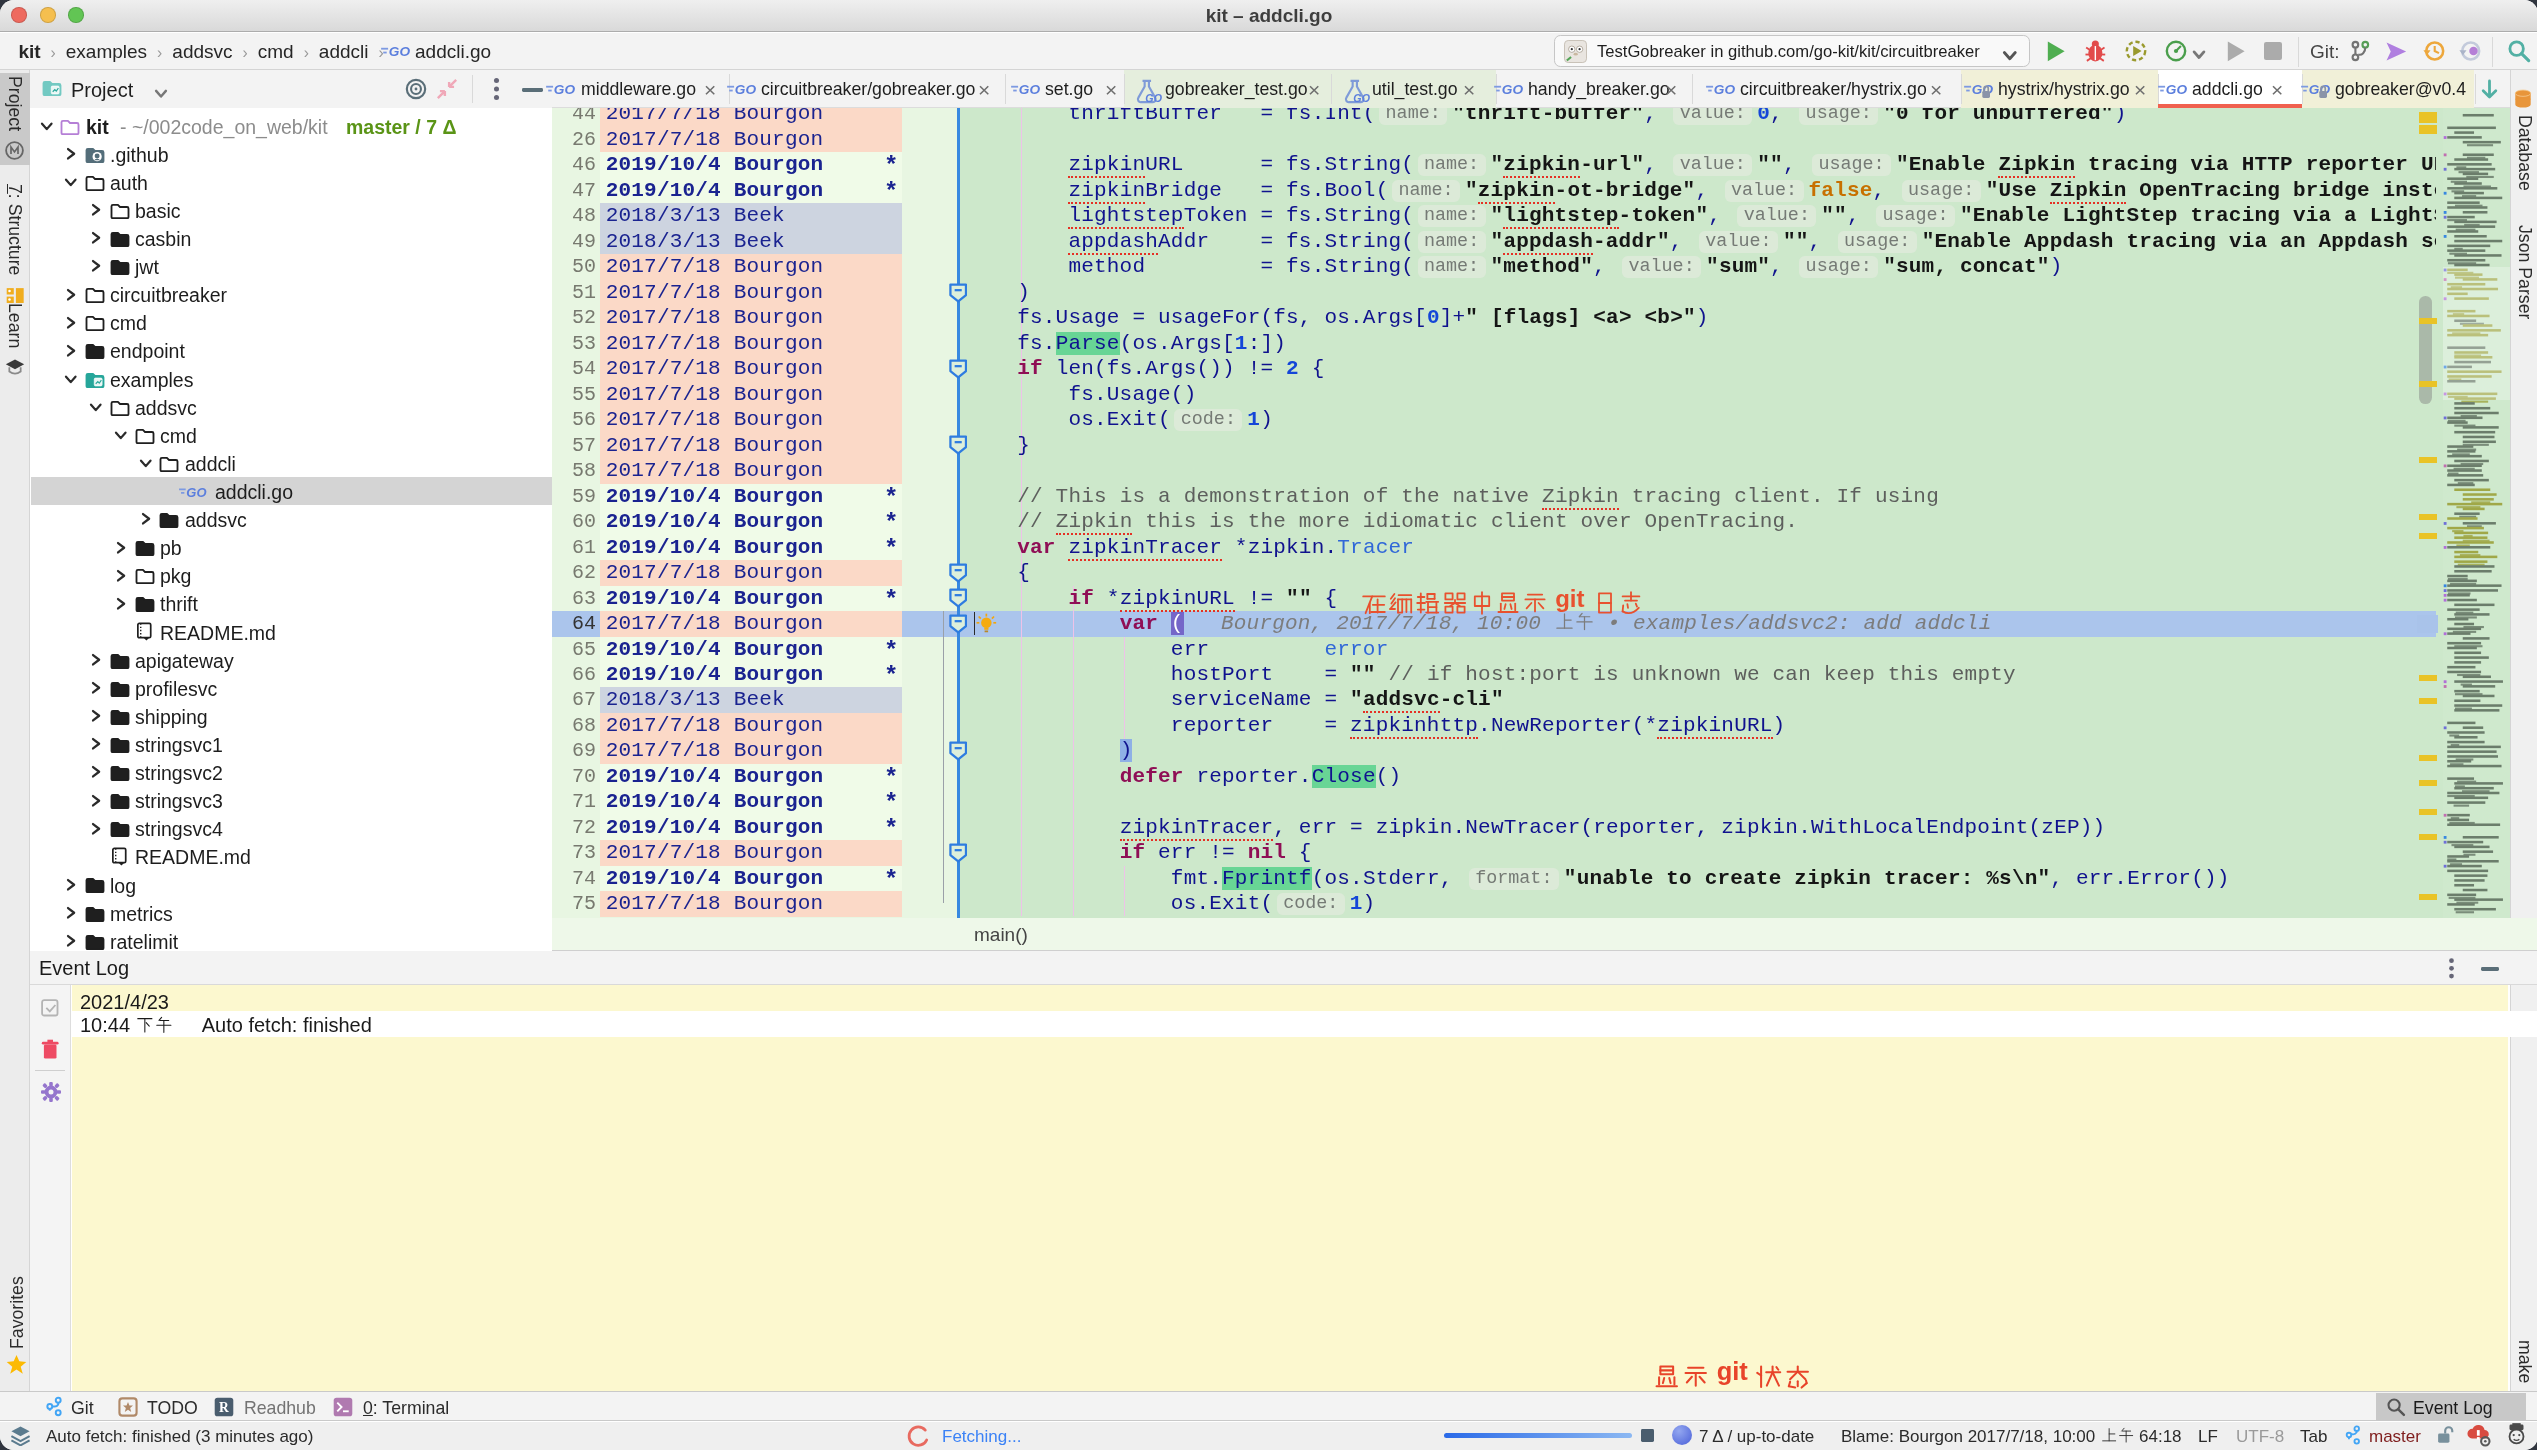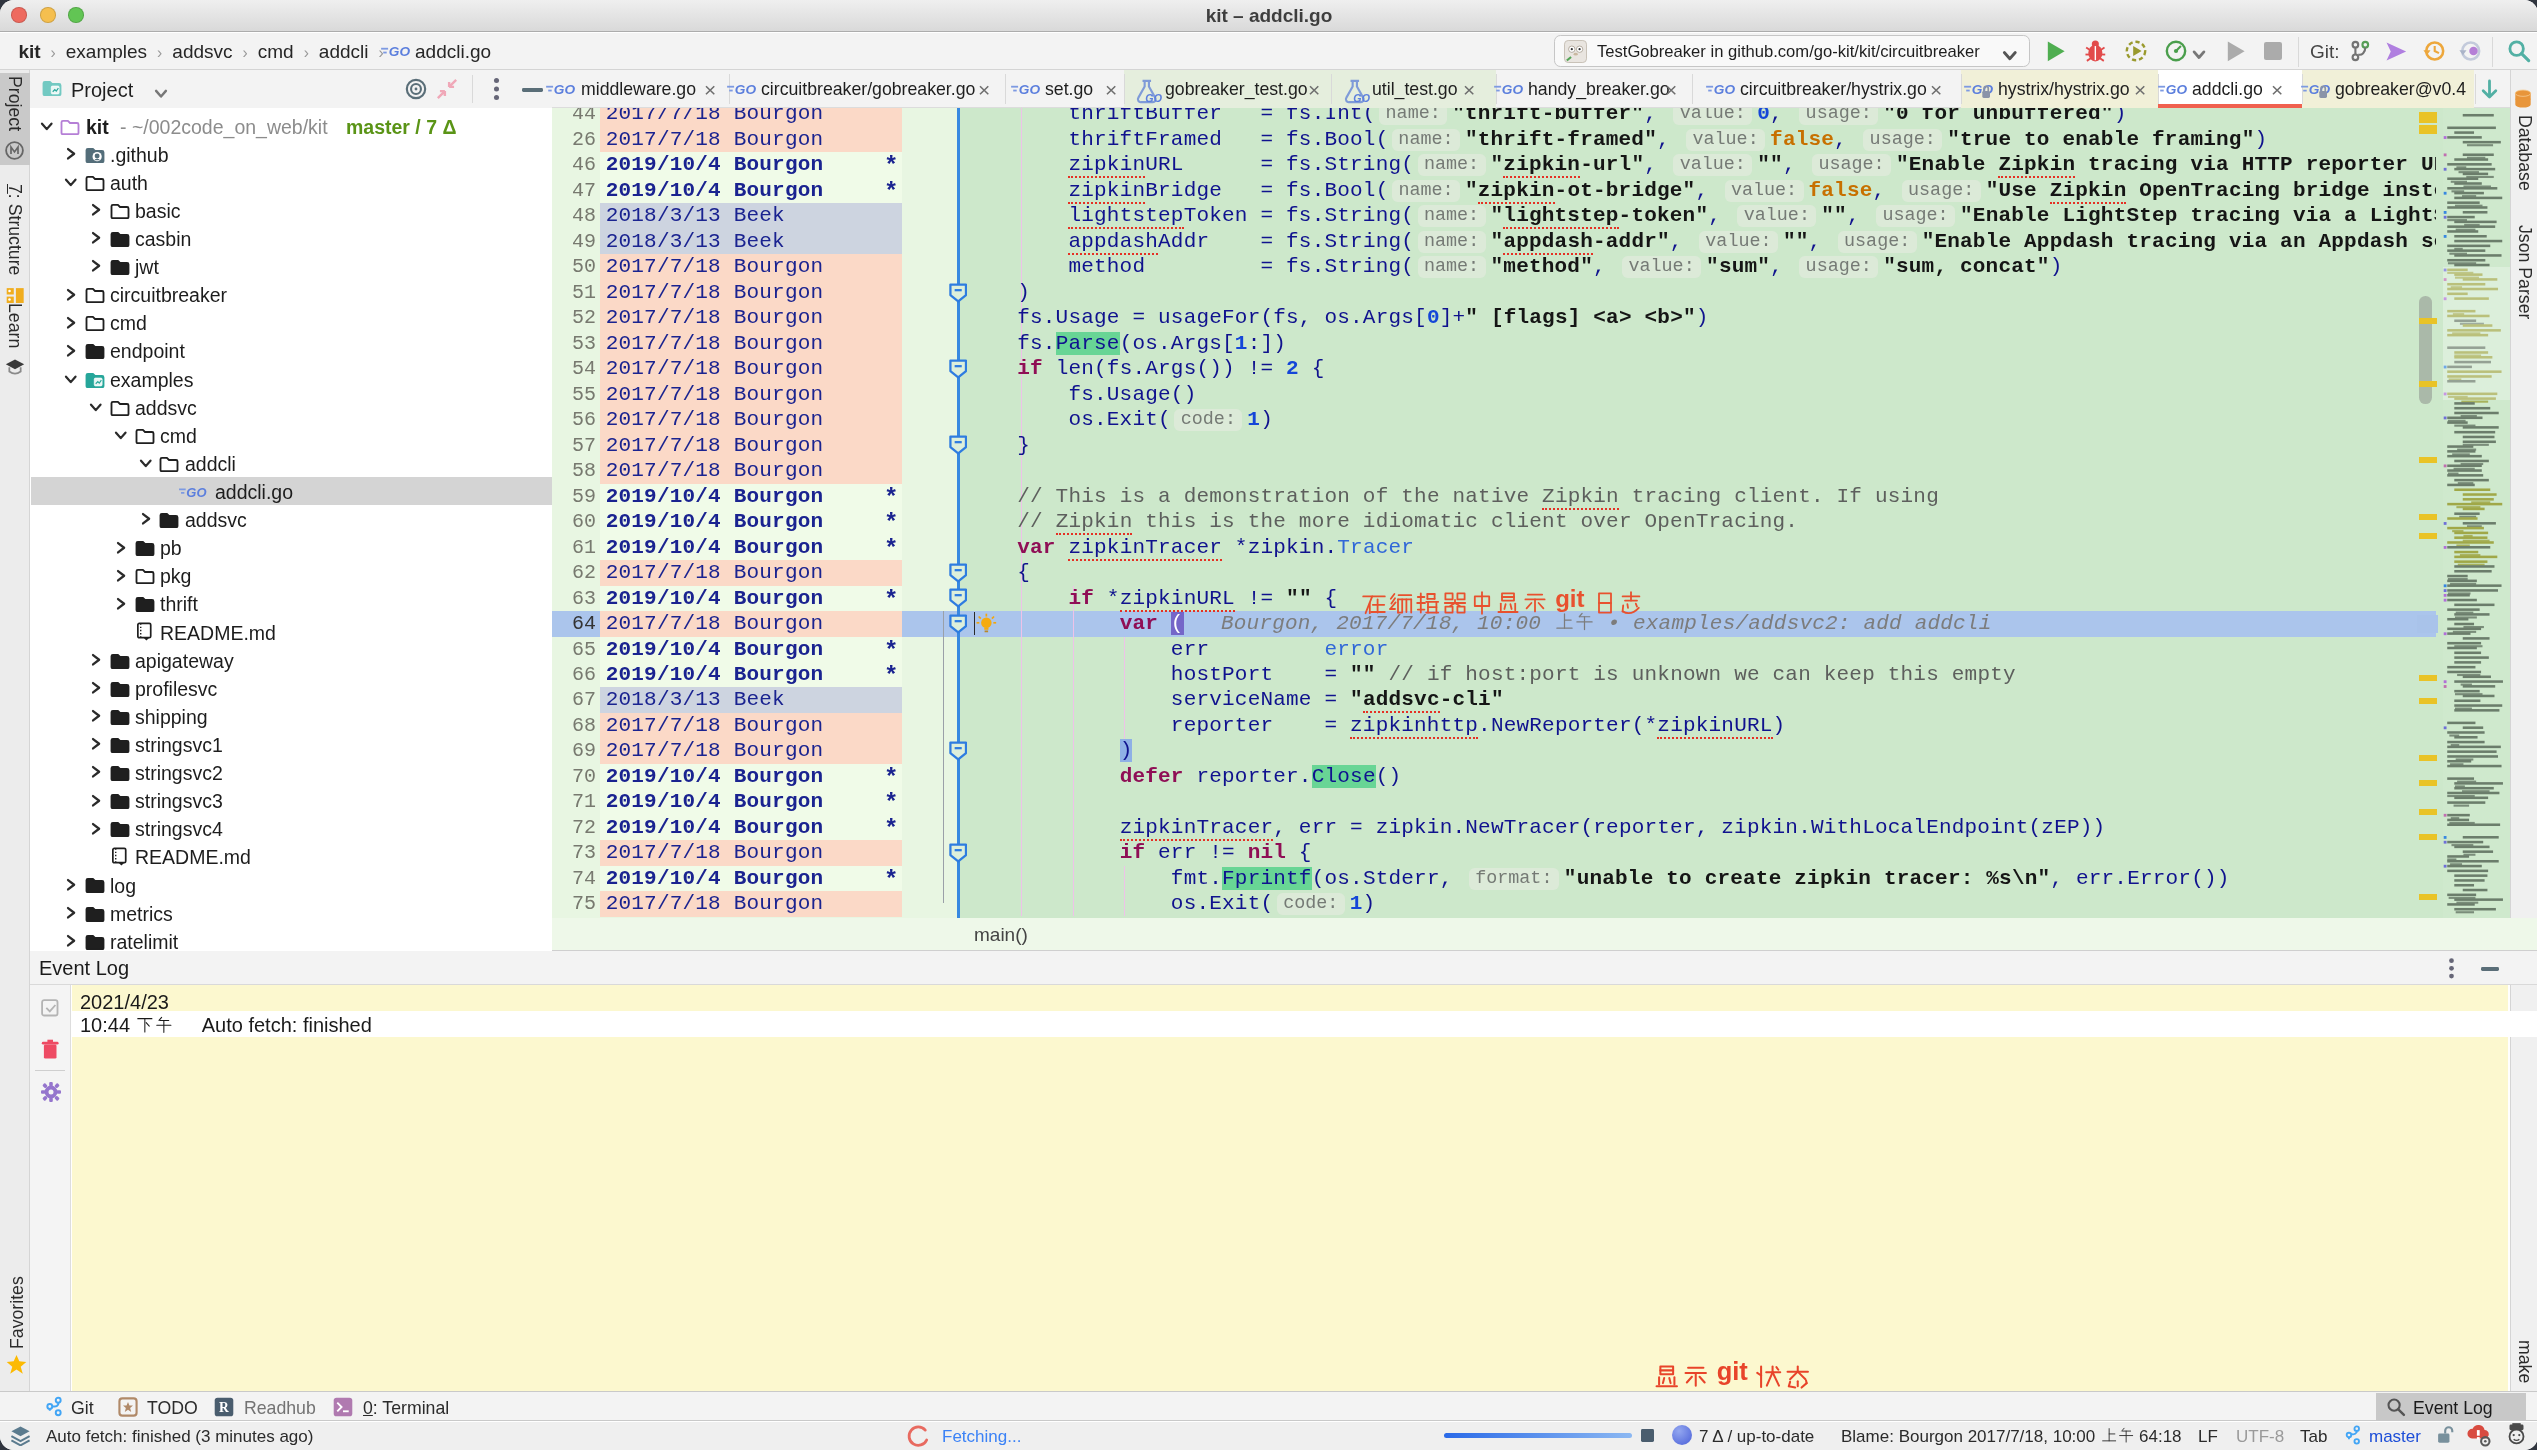--- a/index.html
+++ b/index.html
@@ -582,21 +582,20 @@
 <div class="anno a19" style="top:866px">2019/10/4 Bourgon</div>
 <div class="abs mono" style="left:884px;top:866px;width:21px;height:25.5px;line-height:30px;font-size:24px;font-weight:bold;color:#1a2390">*</div>
 <div class="lno" style="top:866px">74</div>
 <div class="anno a17" style="top:891px">2017/7/18 Bourgon</div>
 <div class="lno" style="top:891px">75</div>
 <div class="abs" style="left:552px;top:611px;width:48px;height:25.5px;background:#abc5ec"></div>
 <div class="abs" style="left:902px;top:611px;width:1534px;height:25.5px;background:#abc5ec"></div>
 <div class="lno" style="top:611px;color:#333">64</div>
 <div class="anno a17" style="top:611px">2017/7/18 Bourgon</div>
 <div class="ln" style="left:966px;top:101px;width:1470px;overflow:hidden">        thriftBuffer   = fs.Int(<span class="h">name:</span><span class="s">"thrift-buffer"</span>, <span class="h">value:</span><span class="n">0</span>, <span class="h">usage:</span><span class="s">"0 for unbuffered"</span>)</div>
-<div class="ln" style="left:966px;top:127px;width:1470px;overflow:hidden">        thriftFramed   = fs.Bool(<span class="h">name:</span><span class="s">"thrift-framed"</span>, <span class="h">value:</span><span class="fo">false</span>, <span class="h">usage:</span><span class="s">"true to enable framing"</span>)</div>
 <div class="ln" style="left:966px;top:152px;width:1470px;overflow:hidden">        <span class="u">zipkin</span>URL      = fs.String(<span class="h">name:</span><span class="s">"<span class="u">zipkin</span>-url"</span>, <span class="h">value:</span><span class="s">""</span>, <span class="h">usage:</span><span class="s">"Enable <span class="u">Zipkin</span> tracing via HTTP reporter URL e.g. localhost:9411/api/v2/spans"</span></div>
 <div class="ln" style="left:966px;top:178px;width:1470px;overflow:hidden">        <span class="u">zipkin</span>Bridge   = fs.Bool(<span class="h">name:</span><span class="s">"<span class="u">zipkin</span>-ot-bridge"</span>, <span class="h">value:</span><span class="fo">false</span>, <span class="h">usage:</span><span class="s">"Use <span class="u">Zipkin</span> OpenTracing bridge instead of native implementation"</span></div>
 <div class="ln" style="left:966px;top:203px;width:1470px;overflow:hidden">        <span class="u">lightstep</span>Token = fs.String(<span class="h">name:</span><span class="s">"<span class="u">lightstep</span>-token"</span>, <span class="h">value:</span><span class="s">""</span>, <span class="h">usage:</span><span class="s">"Enable LightStep tracing via a LightStep access token"</span></div>
 <div class="ln" style="left:966px;top:229px;width:1470px;overflow:hidden">        <span class="u">appdash</span>Addr    = fs.String(<span class="h">name:</span><span class="s">"<span class="u">appdash</span>-addr"</span>, <span class="h">value:</span><span class="s">""</span>, <span class="h">usage:</span><span class="s">"Enable Appdash tracing via an Appdash server host:port"</span></div>
 <div class="ln" style="left:966px;top:254px;width:1470px;overflow:hidden">        method         = fs.String(<span class="h">name:</span><span class="s">"method"</span>, <span class="h">value:</span><span class="s">"sum"</span>, <span class="h">usage:</span><span class="s">"sum, concat"</span>)</div>
 <div class="ln" style="left:966px;top:280px;width:1470px;overflow:hidden">    )</div>
 <div class="ln" style="left:966px;top:305px;width:1470px;overflow:hidden">    fs.Usage = usageFor(fs, os.Args[<span class="n">0</span>]+<span class="s">" [flags] &lt;a&gt; &lt;b&gt;"</span>)</div>
 <div class="ln" style="left:966px;top:331px;width:1470px;overflow:hidden">    fs.<span class="g">Parse</span>(os.Args[<span class="n">1</span>:])</div>
 <div class="ln" style="left:966px;top:356px;width:1470px;overflow:hidden">    <span class="k">if</span> len(fs.Args()) != <span class="n">2</span> {</div>
 <div class="ln" style="left:966px;top:382px;width:1470px;overflow:hidden">        fs.Usage()</div>
@@ -1170,21 +1169,21 @@
 <div class="abs" style="left:2139px;top:1427px;font-size:17px;color:#2b2b2b">64:18</div>
 <div class="abs" style="left:2198px;top:1427px;font-size:17px;color:#2b2b2b">LF</div>
 <div class="abs" style="left:2236px;top:1427px;font-size:17px;color:#9a9a9a">UTF-8</div>
 <div class="abs" style="left:2300px;top:1427px;font-size:17px;color:#2b2b2b">Tab</div>
 <svg style="position:absolute;left:2344px;top:1425px" width="18.4" height="20" viewBox="0 0 26 28">
       <circle cx="18" cy="5" r="3.2" fill="none" stroke="#42a5f5" stroke-width="2.6"></circle>
       <circle cx="7" cy="14" r="3.2" fill="none" stroke="#42a5f5" stroke-width="2.6"></circle>
       <circle cx="18" cy="23" r="3.2" fill="none" stroke="#42a5f5" stroke-width="2.6"></circle>
       <path d="M18 8 v2 a6 6 0 0 1 -6 3 h-2 M7 17 v3" fill="none" stroke="#42a5f5" stroke-width="2.6"></path>
     </svg>
-<div class="abs" style="left:2369px;top:1427px;font-size:17px;color:#1d4ed8">master</div>
+<div class="abs" style="left:2369px;top:1427px;font-size:17px;color:#7f1d1d">master</div>
 <svg style="position:absolute;left:2436px;top:1425px" width="18.4" height="20" viewBox="0 0 26 28">
       <rect x="3" y="12" width="16" height="13" rx="2" fill="#78909c"></rect>
       <path d="M13 12 v-4 a5 5 0 0 1 10 0 v2" fill="none" stroke="#78909c" stroke-width="3"></path>
     </svg>
 <svg style="position:absolute;left:2465px;top:1423px" width="28" height="24" viewBox="0 0 40 34">
       <path d="M10 22 a7 7 0 0 1 1 -14 a9 9 0 0 1 17 2 a6 6 0 0 1 0 12 Z" fill="#d84b40"></path>
       <rect x="17" y="10" width="4" height="8" fill="#fff"></rect>
       <rect x="17" y="20" width="4" height="3.5" fill="#fff"></rect>
       <circle cx="29" cy="26" r="6" fill="none" stroke="#5a5a5a" stroke-width="3"></circle>
       <circle cx="29" cy="26" r="1.8" fill="#5a5a5a"></circle>

